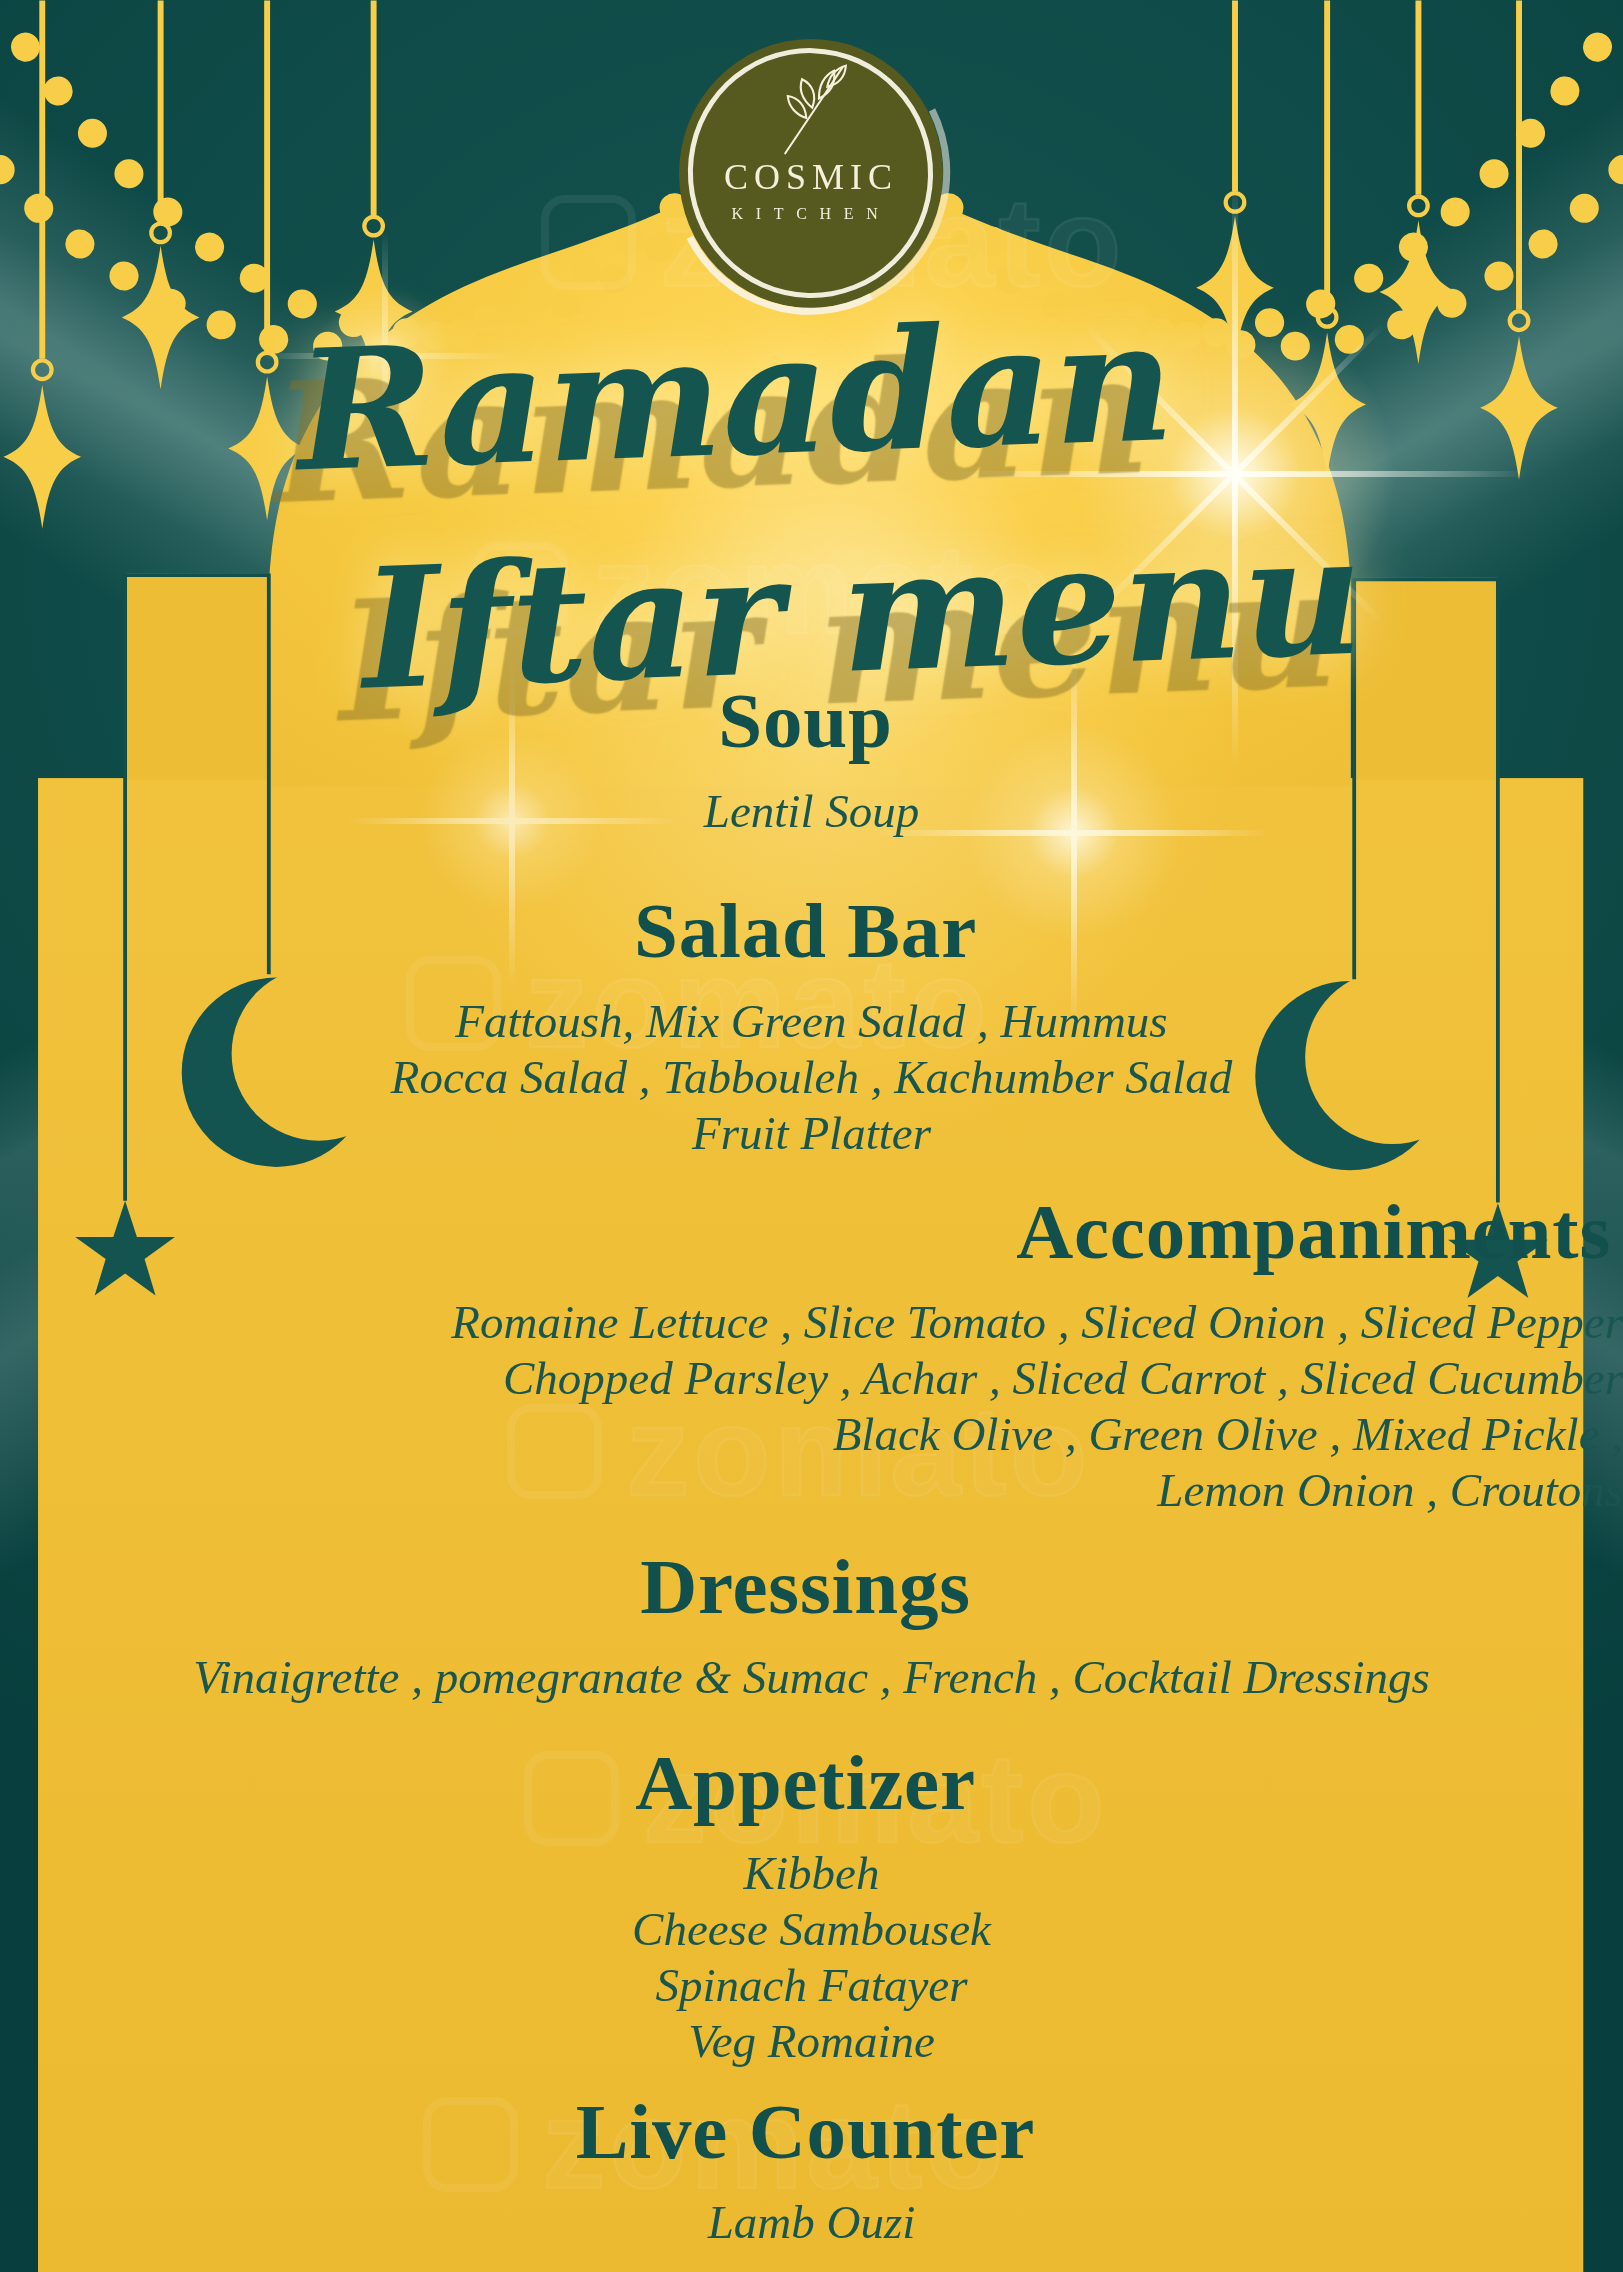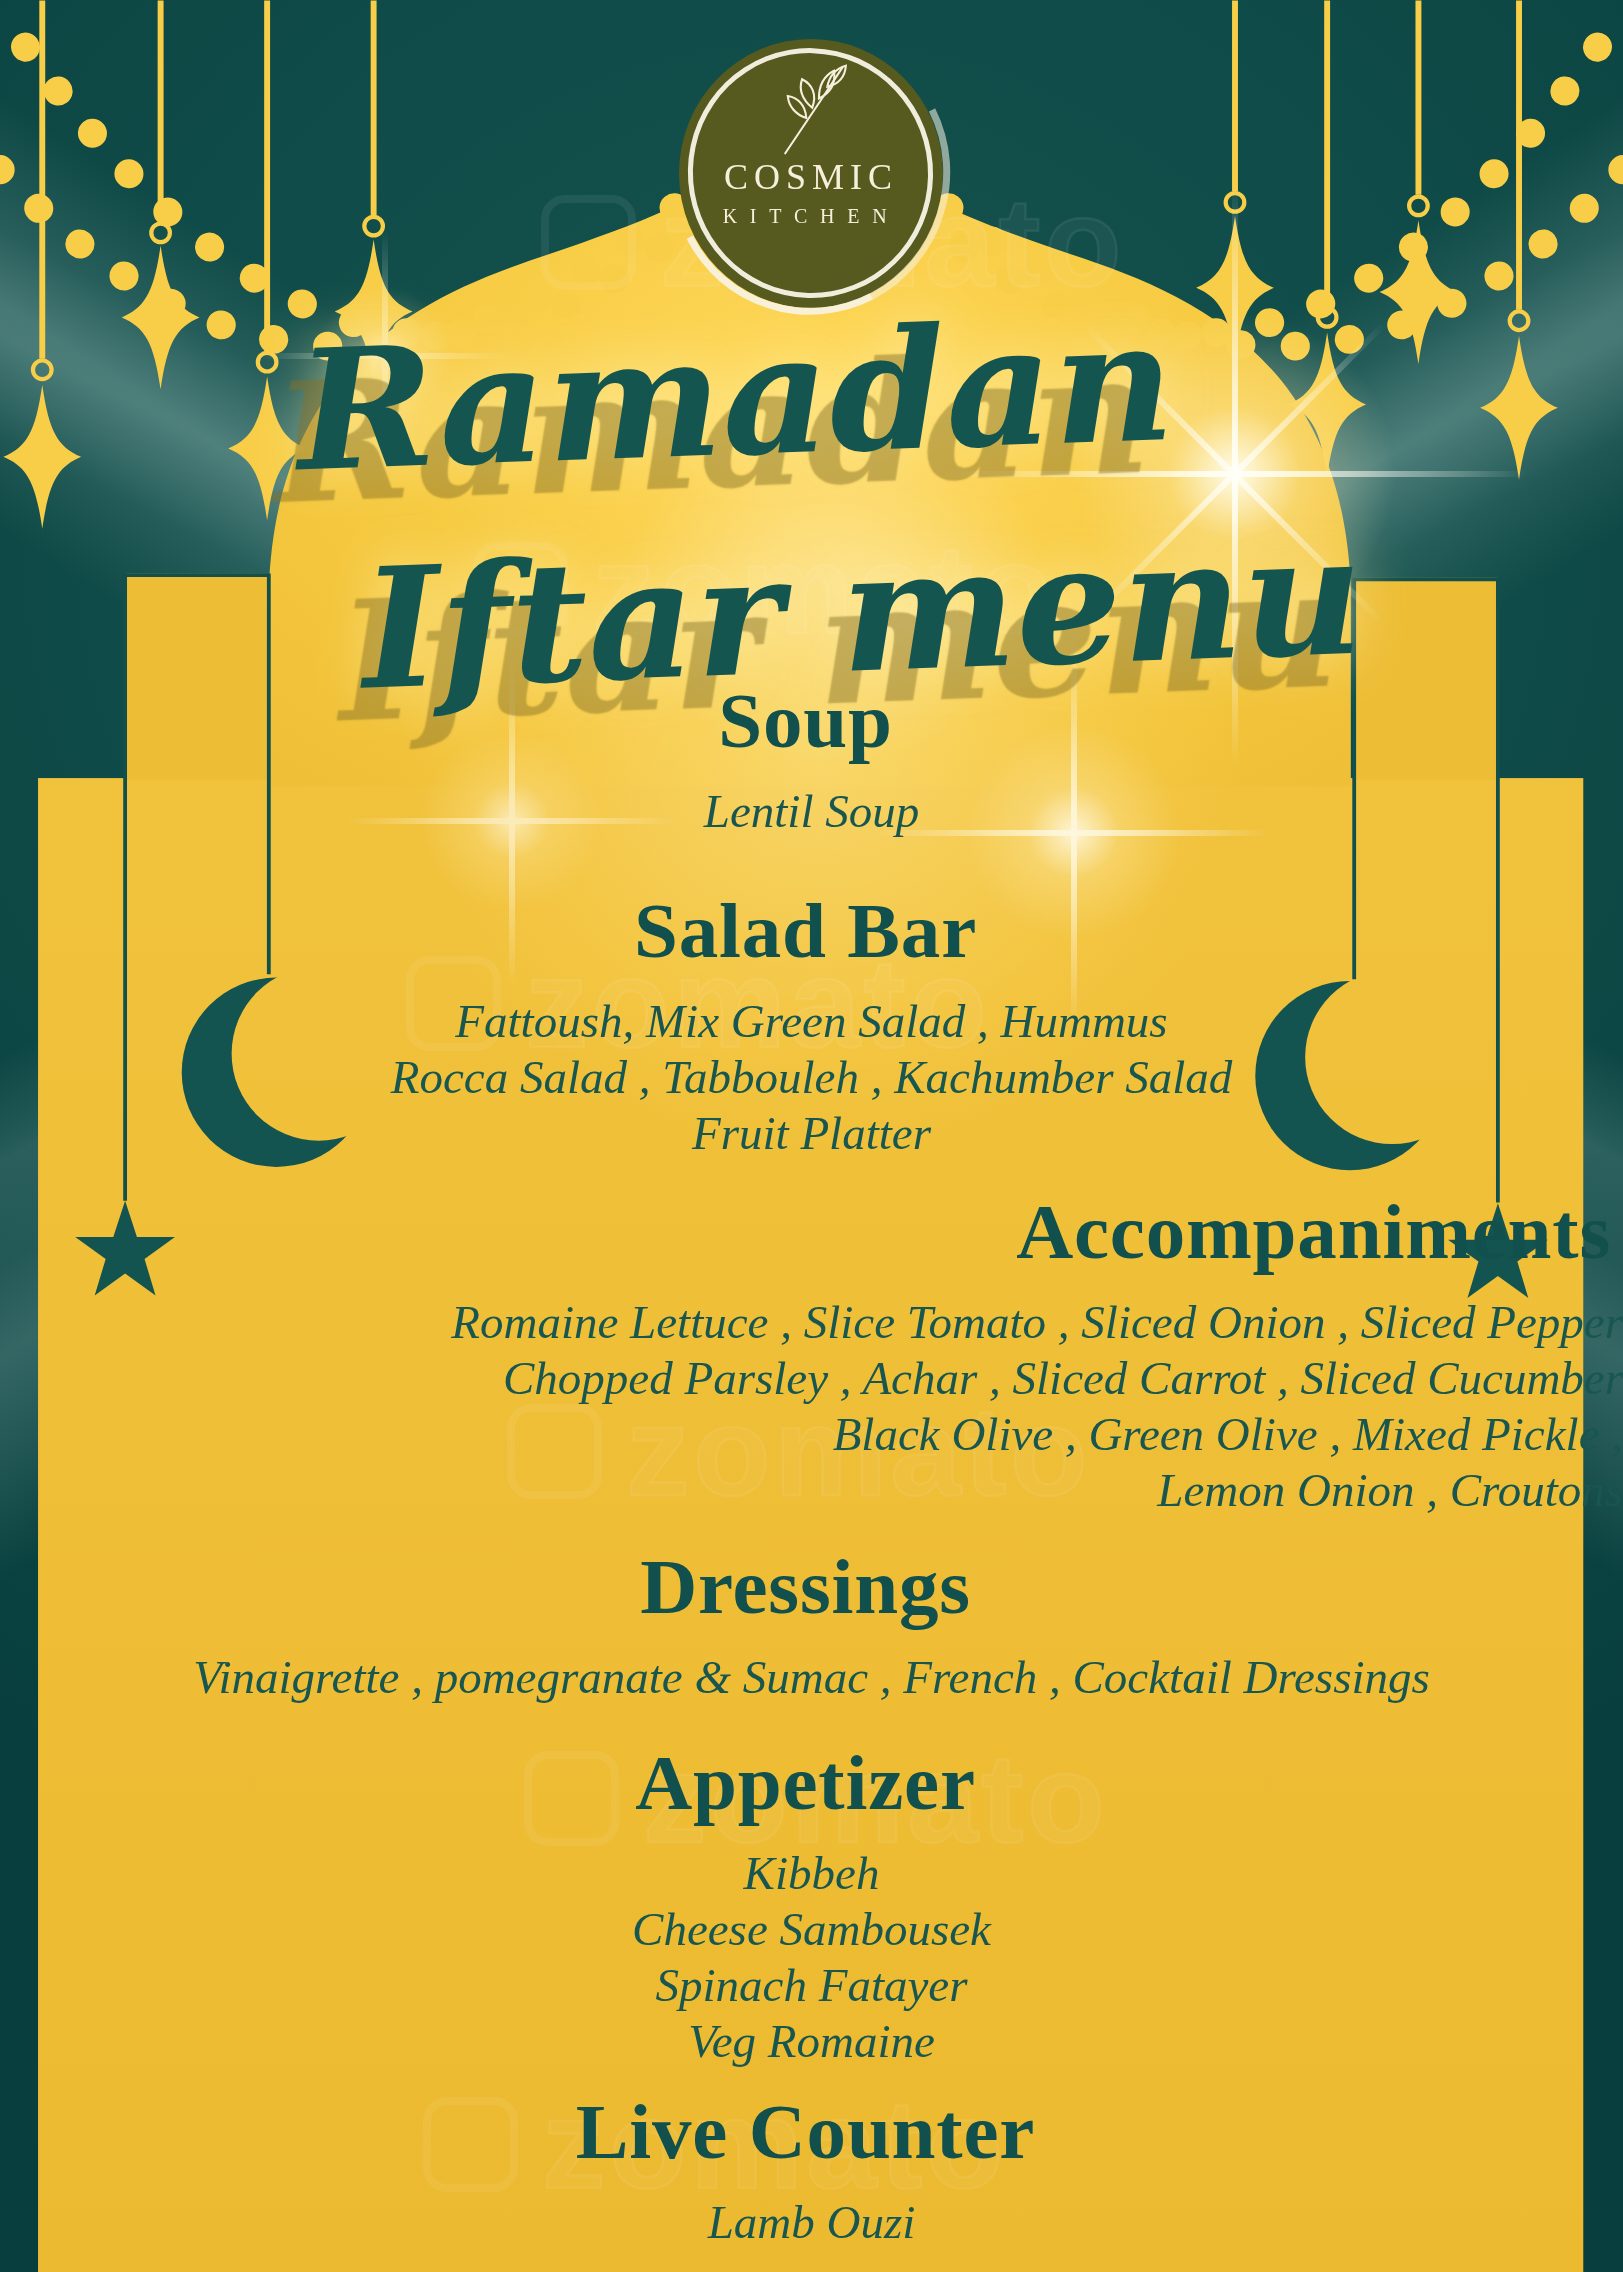--- a/index.html
+++ b/index.html
@@ -45,21 +45,21 @@
     background:#565a1e; z-index:30; }
   .logo::before { content:""; position:absolute; inset:9.3px; border-radius:50%;
     border:5px solid rgba(248,244,228,0.96); transform:rotate(-10deg); }
   .logo::after { content:""; position:absolute; inset:-6.8px; border-radius:50%;
     border:7.6px solid transparent; border-bottom-color:rgba(248,244,228,0.92);
     border-right-color:rgba(248,244,228,0.55); transform:rotate(18deg); }
   .logo .leaf { position:absolute; left:81px; top:20px; }
   .brand1 { position:absolute; left:0; right:0; top:117px; text-align:center;
     font-family:"Liberation Serif", serif; font-size:36px; letter-spacing:6px; color:#f5efdc; }
   .brand2 { position:absolute; left:0; right:0; top:166px; text-align:center;
-    font-family:"Liberation Serif", serif; font-size:20px; letter-spacing:12.7px; color:#f5efdc; }
+    font-family:"Liberation Serif", serif; font-size:16px; letter-spacing:12.7px; color:#f5efdc; }
   
   .title-line { position:absolute; width:100%; text-align:center; z-index:25;
     font-family:"DejaVu Serif", serif; font-style:italic; font-weight:bold; color:#15554f;
     text-shadow:-25px 32px 1.7px rgba(134,113,38,0.48), 0 0 59px rgba(255,242,176,0.85); }
   .title-line.t1 { top:298px; left:-76px; font-size:166px; transform:rotate(-2deg); }
   .title-line.t2 { top:514px; left:51px;  font-size:166px; transform:rotate(-2deg); }
   
   .section { position:absolute; left:0; width:100%; text-align:center; z-index:26; }
   .section h2 { margin:0 12px 17px 0; font-family:"Liberation Serif", serif; font-weight:bold;
     font-size:79px; color:#11504c; letter-spacing:0.8px; }

